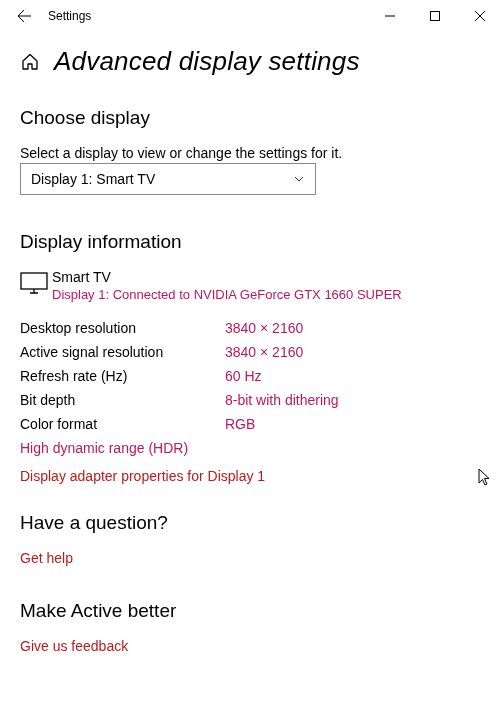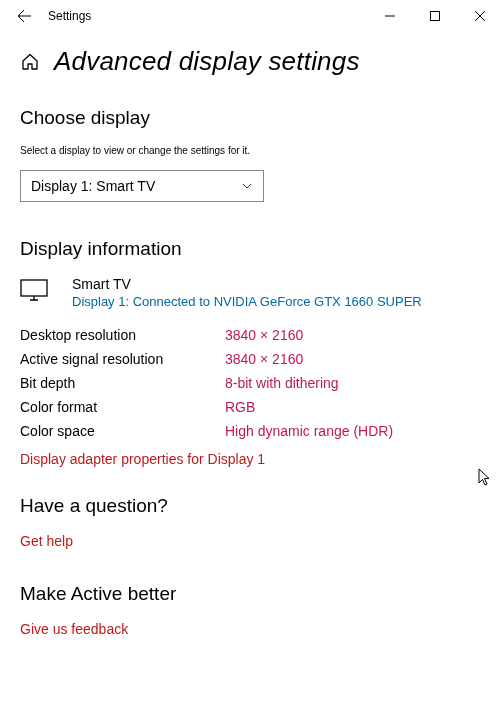--- a/index.html
+++ b/index.html
@@ -55,44 +55,44 @@
     font-size: 26px;
     margin: 0;
     letter-spacing: 0.2px;
   }
   h2 {
     font-weight: 400;
     font-size: 19px;
     margin: 0 0 16px 0;
   }
   .desc {
-    font-size: 10px;
-    margin-bottom: 14px;
+    font-size: 14px;
+    margin-bottom: 2px;
   }
   .dropdown {
-    width: 244px;
+    width: 296px;
     height: 32px;
     border: 1.5px solid #888;
     display: flex;
     align-items: center;
     padding: 0 10px;
     justify-content: space-between;
     margin-bottom: 36px;
     cursor: pointer;
   }
   .dropdown .chev { width: 12px; height: 12px; }
   .disp-info-block { margin-top: 14px; }
   .disp-row {
     display: flex;
-    gap: 24px;
+    gap: 4px;
     margin-bottom: 14px;
   }
   .monitor-icon { width: 28px; flex-shrink: 0; margin-top: 2px; }
   .disp-name { font-size: 14px; margin-bottom: 2px; }
-  .disp-sub { font-size: 13px; color: #0369a1; }
+  .disp-sub { font-size: 13px; color: #be185d; }
   .prop-table { margin-top: 4px; }
   .prop-row {
     display: flex;
     padding: 4px 0;
     font-size: 14px;
   }
   .prop-label { width: 205px; }
   .prop-val { color: #be185d; }
   .link {
     color: #b91c1c;
@@ -174,29 +174,32 @@
     <div class="prop-table" id="prop-table">
         <div class="prop-row">
           <div class="prop-label">Desktop resolution</div>
           <div class="prop-val">3840 × 2160</div>
         </div>
         <div class="prop-row">
           <div class="prop-label">Active signal resolution</div>
           <div class="prop-val">3840 × 2160</div>
         </div>
         <div class="prop-row">
+          <div class="prop-label">Refresh rate (Hz)</div>
+          <div class="prop-val">60 Hz</div>
+        </div>
+        <div class="prop-row">
           <div class="prop-label">Bit depth</div>
           <div class="prop-val">8-bit with dithering</div>
         </div>
         <div class="prop-row">
           <div class="prop-label">Color format</div>
           <div class="prop-val">RGB</div>
         </div>
         <div class="prop-row">
-          <div class="prop-label">Color space</div>
           <div class="prop-val">High dynamic range (HDR)</div>
         </div>
       </div>
 
     <span class="link adapter">Display adapter properties for Display 1</span>
   </div>
 
   <h2>Have a question?</h2>
   <div class="section-gap"><span class="link">Get help</span></div>
 

